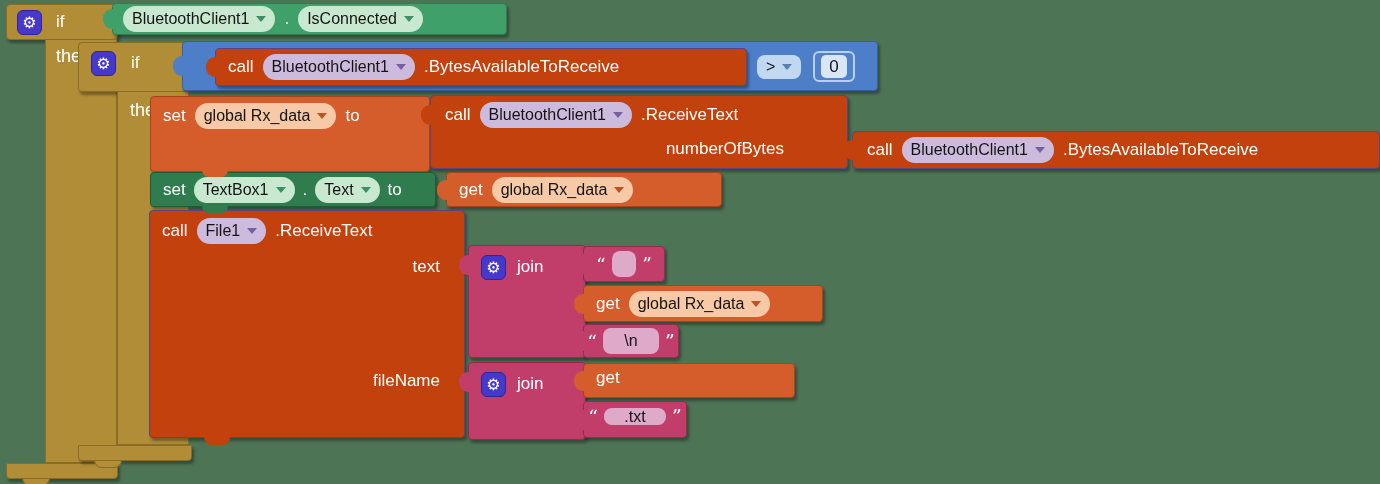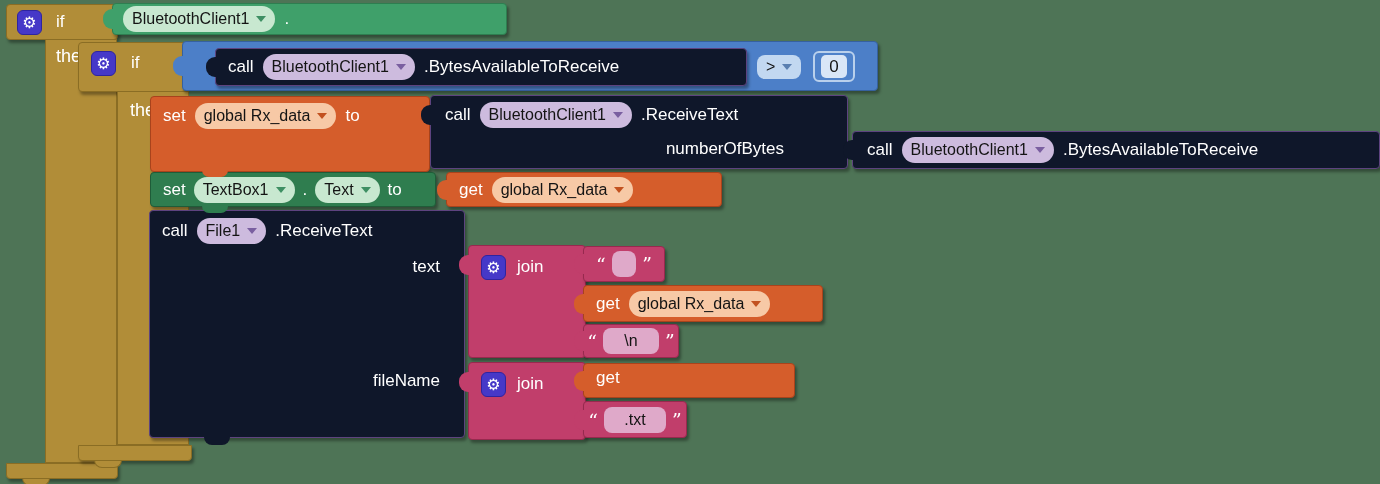--- a/index.html
+++ b/index.html
@@ -11,21 +11,21 @@
   }
   .block{
     position:absolute;box-sizing:border-box;border-radius:4px;
     box-shadow:2px 3px 3px rgba(0,0,0,.35);
   }
   .flat{box-shadow:none;margin-left:39px;}
   .mustard{background:#B18D38;border:1px solid #8A6D24;}
   .greenget{background:#3FA06A;border:1px solid #2E7E50;}
   .greenset{background:#2F7D4F;border:1px solid #1F5C38;}
   .orange{background:#D55D2B;border:1px solid #A8431C;}
-  .purple{background:#0f172a;border:1px solid #5D437F;}
+  .purple{background:#c2410c;border:1px solid #5D437F;}
   .blue{background:#4C7FC8;border:1px solid #36619F;}
   .magenta{background:#C13E6B;border:1px solid #97294E;}
   .row{display:flex;align-items:center;gap:9px;}
   .kw{color:#fff;font-size:17px;white-space:nowrap;}
   .mth{color:#fff;font-size:17px;white-space:nowrap;}
   .field{
     display:inline-flex;align-items:center;gap:7px;height:26px;
     border-radius:13px;padding:0 9px;font-size:16px;color:#141414;white-space:nowrap;
   }
   .fmint{background:#C8E8D0;}
@@ -68,20 +68,24 @@
 <div class="block mustard" style="left:6px;top:463px;width:112px;height:16px;border-radius:0 0 4px 4px;"></div>
 <div class="tab mustard" style="left:22px;top:478px;width:26px;height:6px;"></div>
 
 <div class="block greenget vplug" style="left:112px;top:3px;width:395px;height:32px;">
   <div class="row" style="padding:2px 10px;">
     <span class="field fmint">
       <span>BluetoothClient1</span>
       <span class="arrow"></span>
     </span>
     <span class="kw">.</span>
+    <span class="field fmint">
+      <span>IsConnected</span>
+      <span class="arrow"></span>
+    </span>
   </div>
 </div>
 
 <div class="block mustard" style="left:78px;top:42px;width:108px;height:50px;">
   <span class="gear" style="left:12px;top:8px;">⚙</span>
   <span class="kw" style="position:absolute;left:52px;top:10px;">if</span>
 </div>
 <div class="block mustard flat" style="left:78px;top:91px;width:72px;height:354px;border-radius:0;">
   <span class="kw" style="position:absolute;left:12px;top:8px;font-size:18px;">then</span>
 </div>
@@ -222,16 +226,16 @@
 
 <div class="block orange vplug" style="left:583px;top:363px;width:212px;height:35px;">
   <div class="row" style="padding:4px 12px;">
     <span class="kw">get</span>
   </div>
 </div>
 
 <div class="block magenta vplug" style="left:583px;top:401px;width:104px;height:37px;">
   <div class="row" style="padding:5px 12px;gap:6px;justify-content:center;">
     <span class="q">“</span>
-    <span class="field fpink" style="min-width:44px;height:26px;">.txt</span>
+    <span class="field fpink" style="min-width:44px;height:17px;">.txt</span>
     <span class="q">”</span>
   </div>
 </div>
 
 </body></html>

